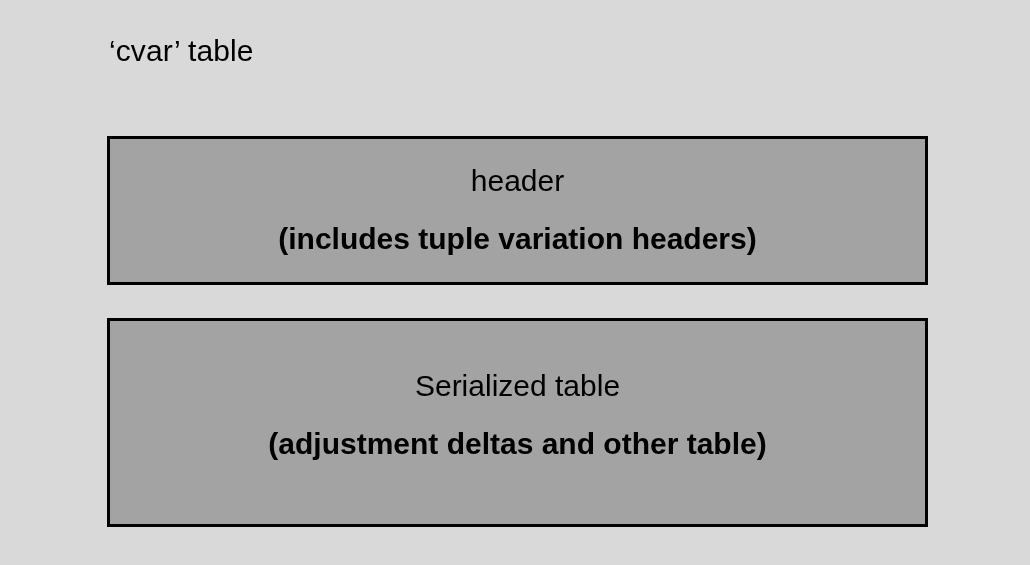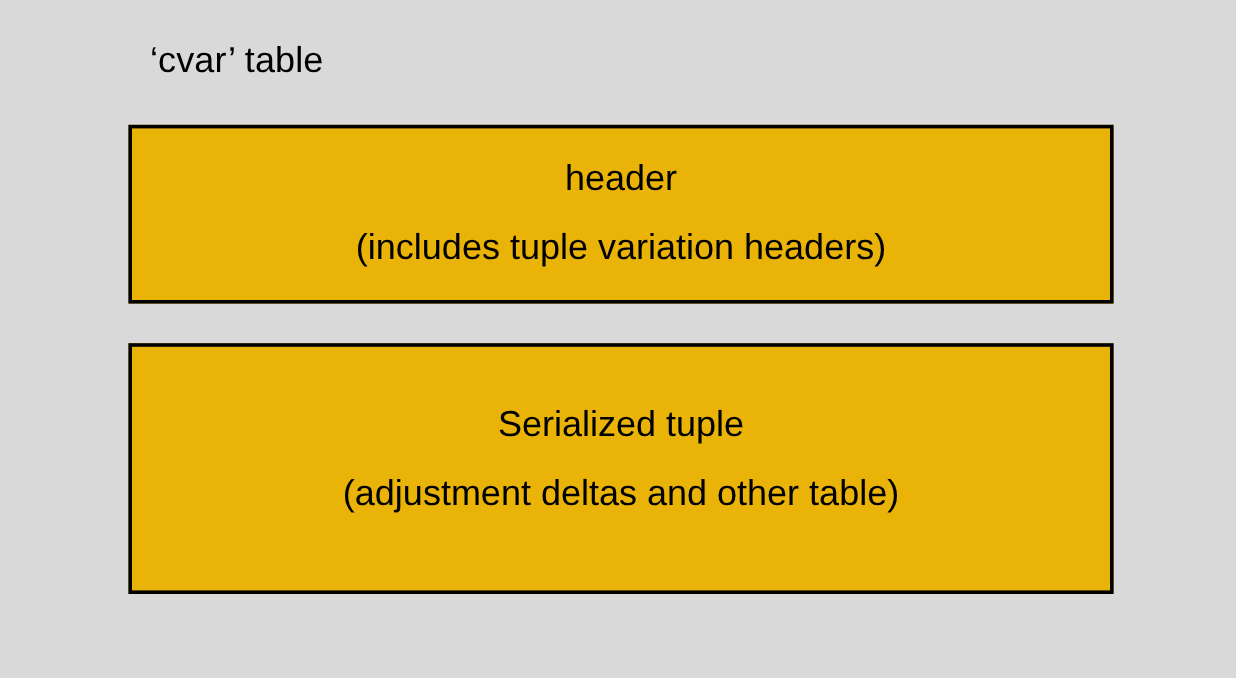--- a/index.html
+++ b/index.html
@@ -19,41 +19,42 @@
   #canvas {
     position: relative;
     width: 1030px;
     height: 565px;
     background: #d9d9d9;
   }
 
   
   #diagram-title {
     position: absolute;
-    left: 125px;
+    left: 109px;
     top: 31px;
     font-size: 30px;
     line-height: 40px;
     font-weight: 400;
     letter-spacing: 0.1px;
     white-space: nowrap;
     color: #000000;
   }
 
   
   .block {
     position: absolute;
     left: 107px;
     width: 821px;
-    background: #eab308;
+    background: #a3a3a3;
     border: 3px solid #000000;
     box-sizing: border-box;
     display: flex;
     flex-direction: column;
     align-items: center;
+    margin-top: 32px;
   }
 
   #block-header {
     top: 104px;
     height: 149px;
     justify-content: flex-start;
     padding-top: 21px;
   }
 
   #block-data {
@@ -67,32 +68,33 @@
     font-size: 30px;
     line-height: 41px;
     font-weight: 400;
     text-align: center;
     white-space: nowrap;
     color: #000000;
   }
 
   .block-line.secondary {
     margin-top: 17px;
+    font-weight: bold;
   }
 </style>
 </head>
 <body>
 
 <div id="canvas">
 
   <div id="diagram-title">‘cvar’ table</div>
 
   <div class="block" id="block-header">
     <div class="block-line primary">header</div>
     <div class="block-line secondary">(includes tuple variation headers)</div>
   </div>
 
   <div class="block" id="block-data">
-    <div class="block-line primary">Serialized tuple</div>
+    <div class="block-line primary">Serialized table</div>
     <div class="block-line secondary">(adjustment deltas and other table)</div>
   </div>
 
 </div>
 
 </body></html>

